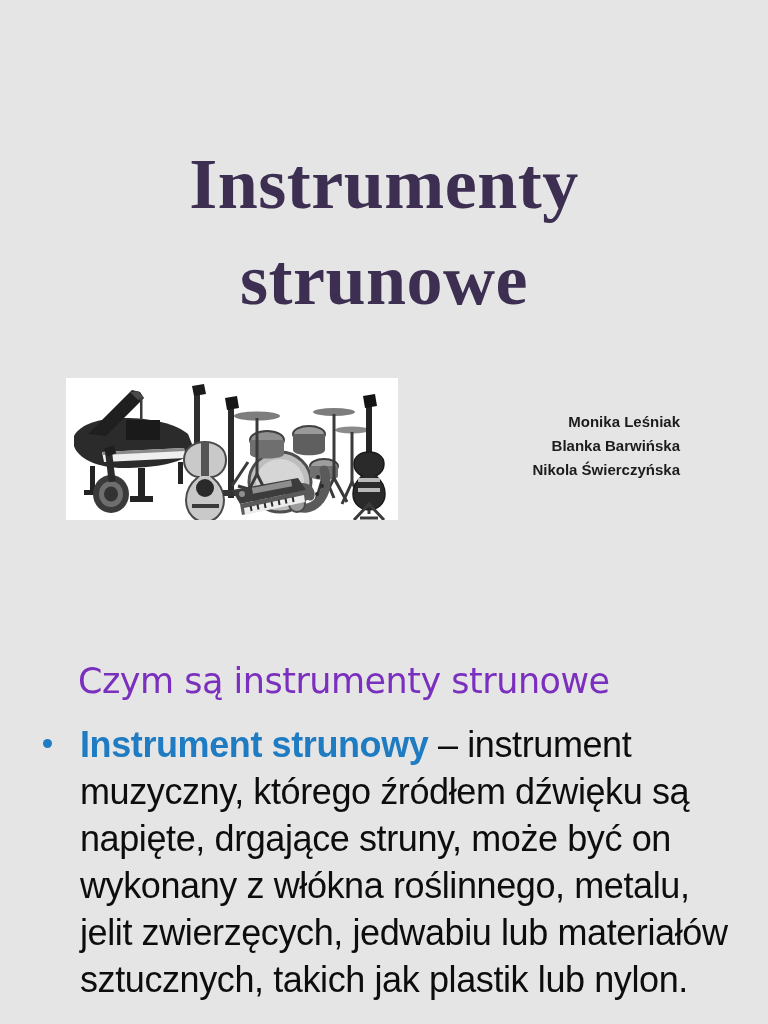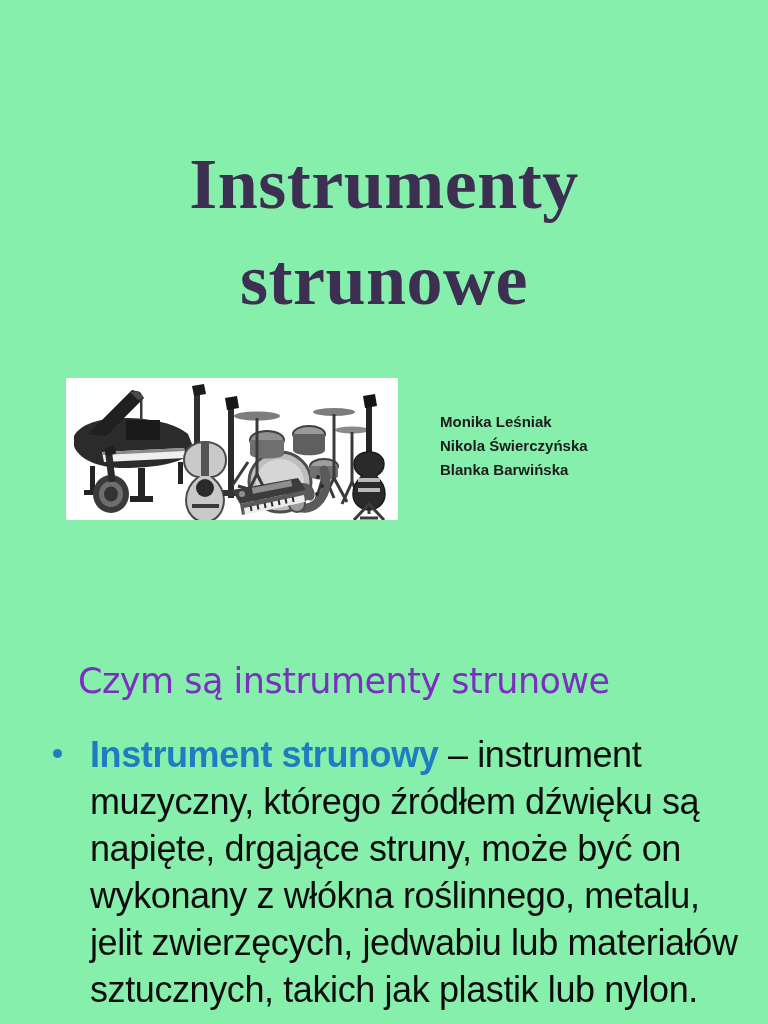--- a/index.html
+++ b/index.html
@@ -12,21 +12,21 @@
     height: 1024px;
     overflow: hidden;
     font-family: "Liberation Sans", sans-serif;
     -webkit-font-smoothing: antialiased;
   }
 
   .page {
     position: relative;
     width: 768px;
     height: 1024px;
-    background: #86efac;
+    background: #e5e5e5;
   }
 
   
   .slide-one {
     position: absolute;
     left: 0;
     top: 0;
     width: 768px;
     height: 615px;
   }
@@ -58,21 +58,21 @@
     display: block;
     width: 100%;
     height: 100%;
   }
 
   .authors {
     position: absolute;
     left: 440px;
     top: 410px;
     width: 240px;
-    text-align: left;
+    text-align: right;
     font-family: "Liberation Sans", sans-serif;
     font-weight: bold;
     font-size: 15px;
     line-height: 24px;
     color: #1c1c1c;
   }
   .authors div { white-space: nowrap; }
 
   
   .slide-two {
@@ -93,21 +93,21 @@
     letter-spacing: -0.5px;
     color: #7b2fbe;
     white-space: nowrap;
   }
 
   .bullet-list {
     position: absolute;
     left: 30px;
     top: 104px;
     width: 716px;
-    margin: 12px;
+    margin: 2px;
     padding: 0;
     list-style: none;
   }
   .bullet-item {
     position: relative;
     padding-left: 48px;
     font-family: "Liberation Sans", sans-serif;
     font-size: 36px;
     line-height: 47px;
     color: #0d0d0d;
@@ -259,22 +259,22 @@
             <path d="M303 132 L303 136"></path>
             <path d="M288 142 L303 126 L318 142"></path>
             <path d="M294 140 L312 140"></path>
           </g>
         </g>
       </svg>
     </figure>
 
     <div class="authors">
       <div>Monika Leśniak</div>
+      <div>Blanka Barwińska</div>
       <div>Nikola Świerczyńska</div>
-      <div>Blanka Barwińska</div>
     </div>
   </section>
 
   <section class="slide-two">
 
     <h2 class="section-heading">Czym są instrumenty strunowe</h2>
 
     <ul class="bullet-list">
       <li class="bullet-item">
         <span class="bullet-dot"></span>

